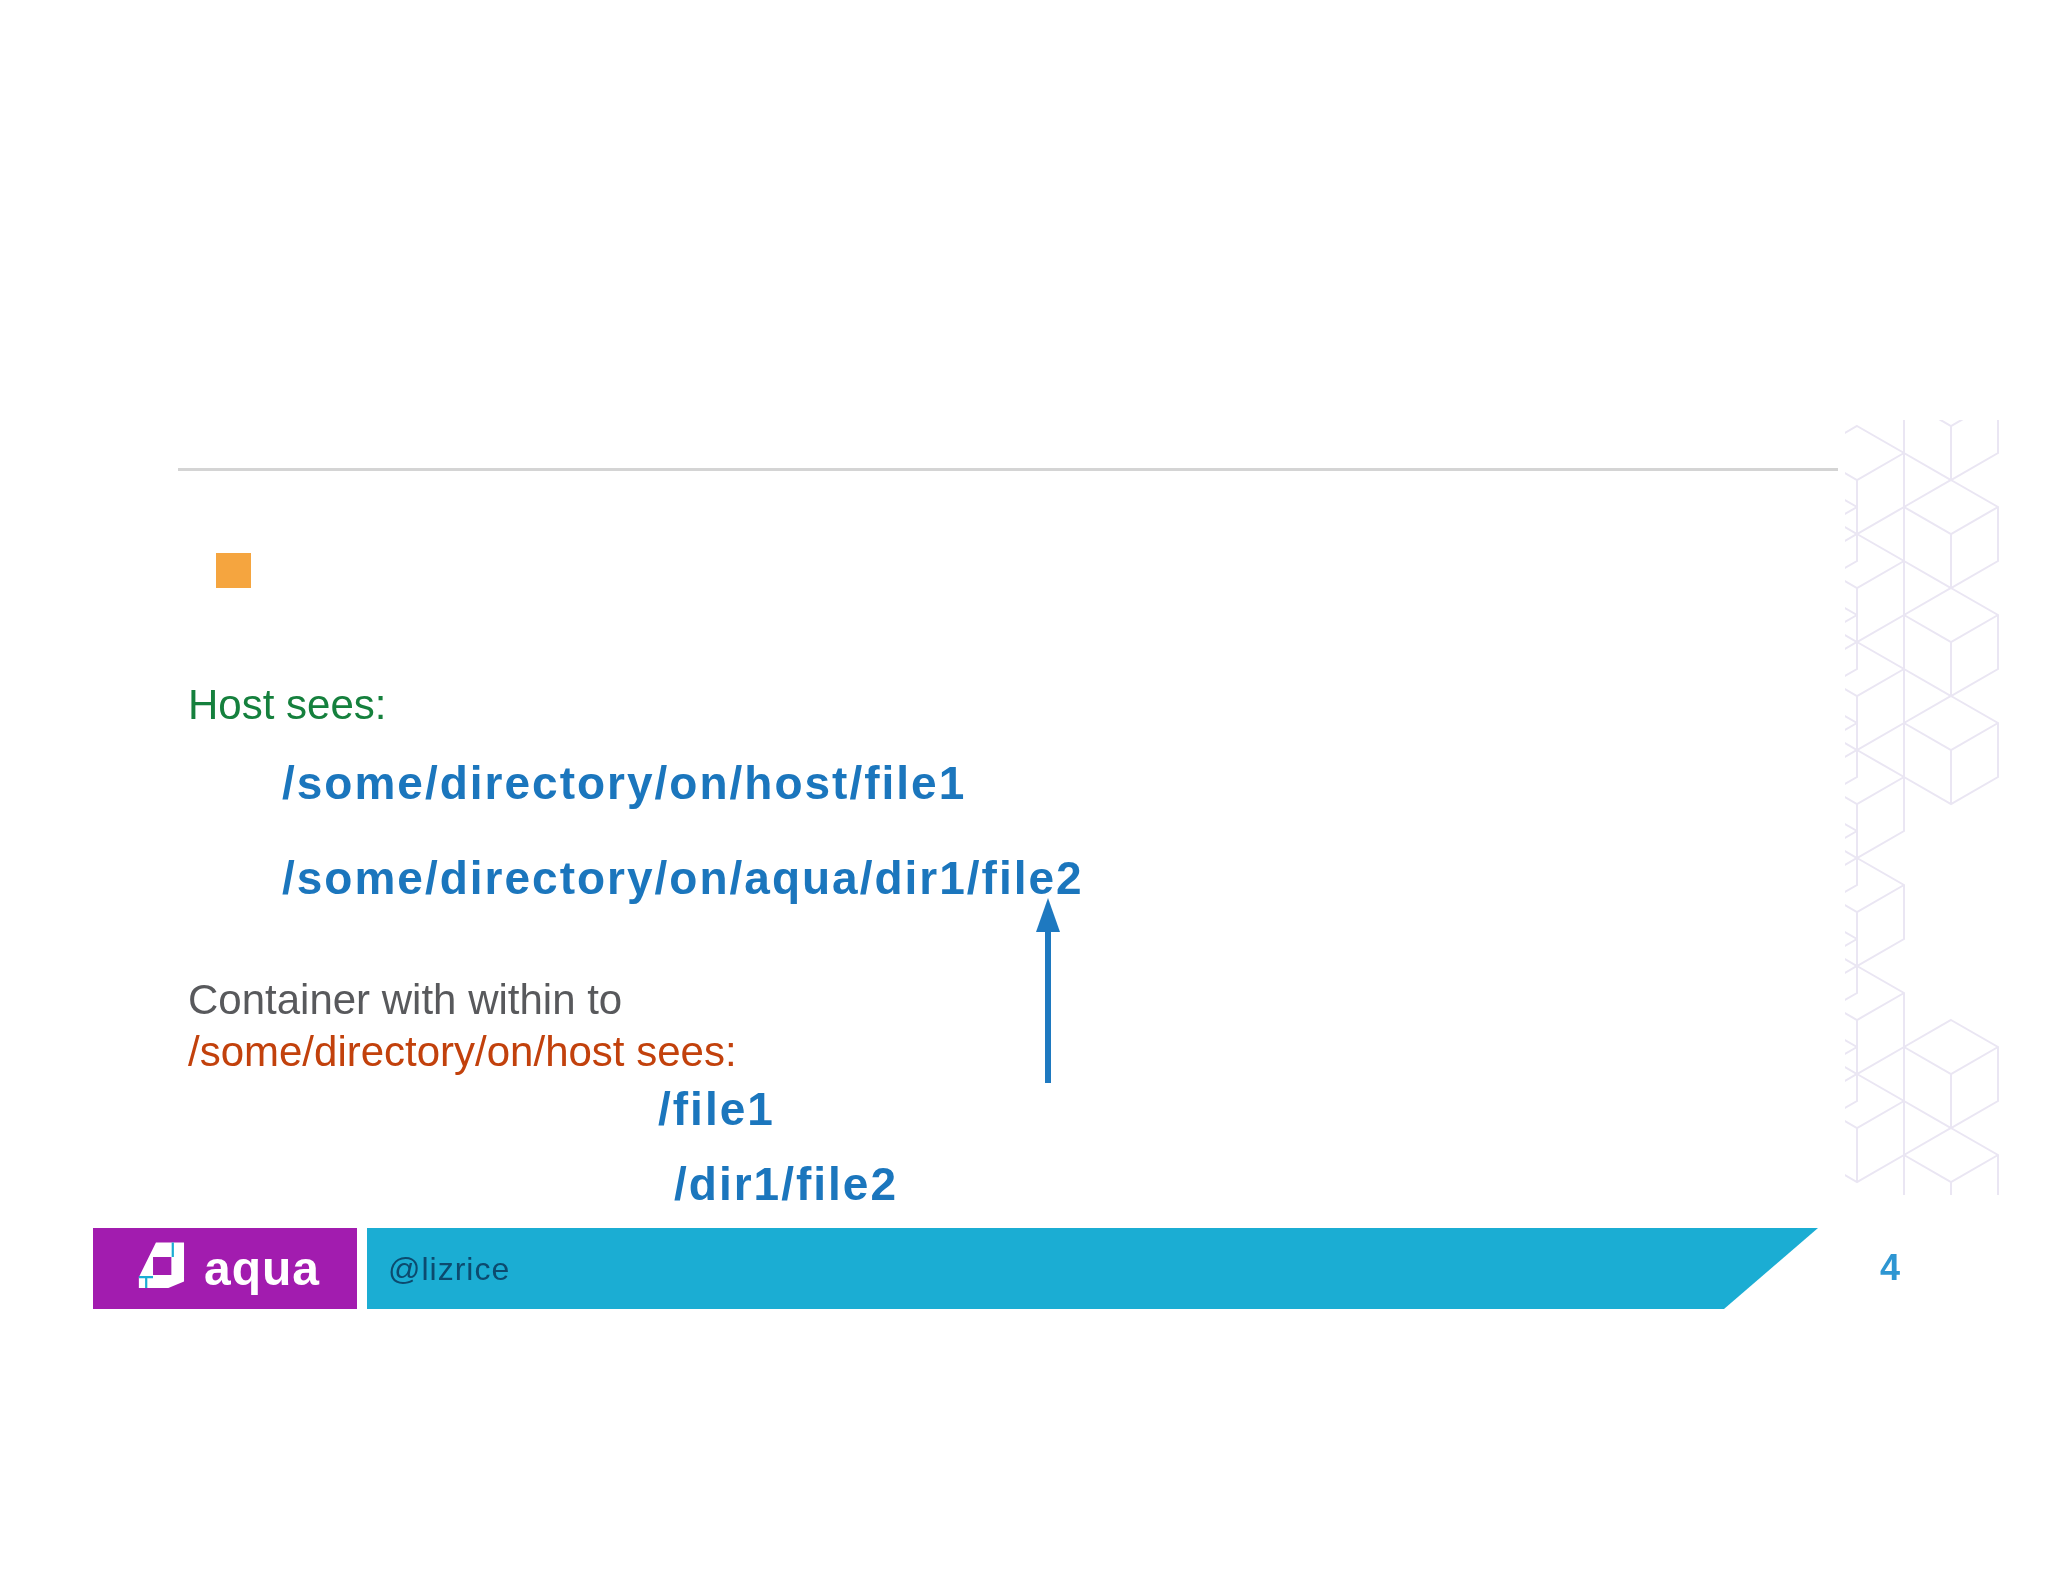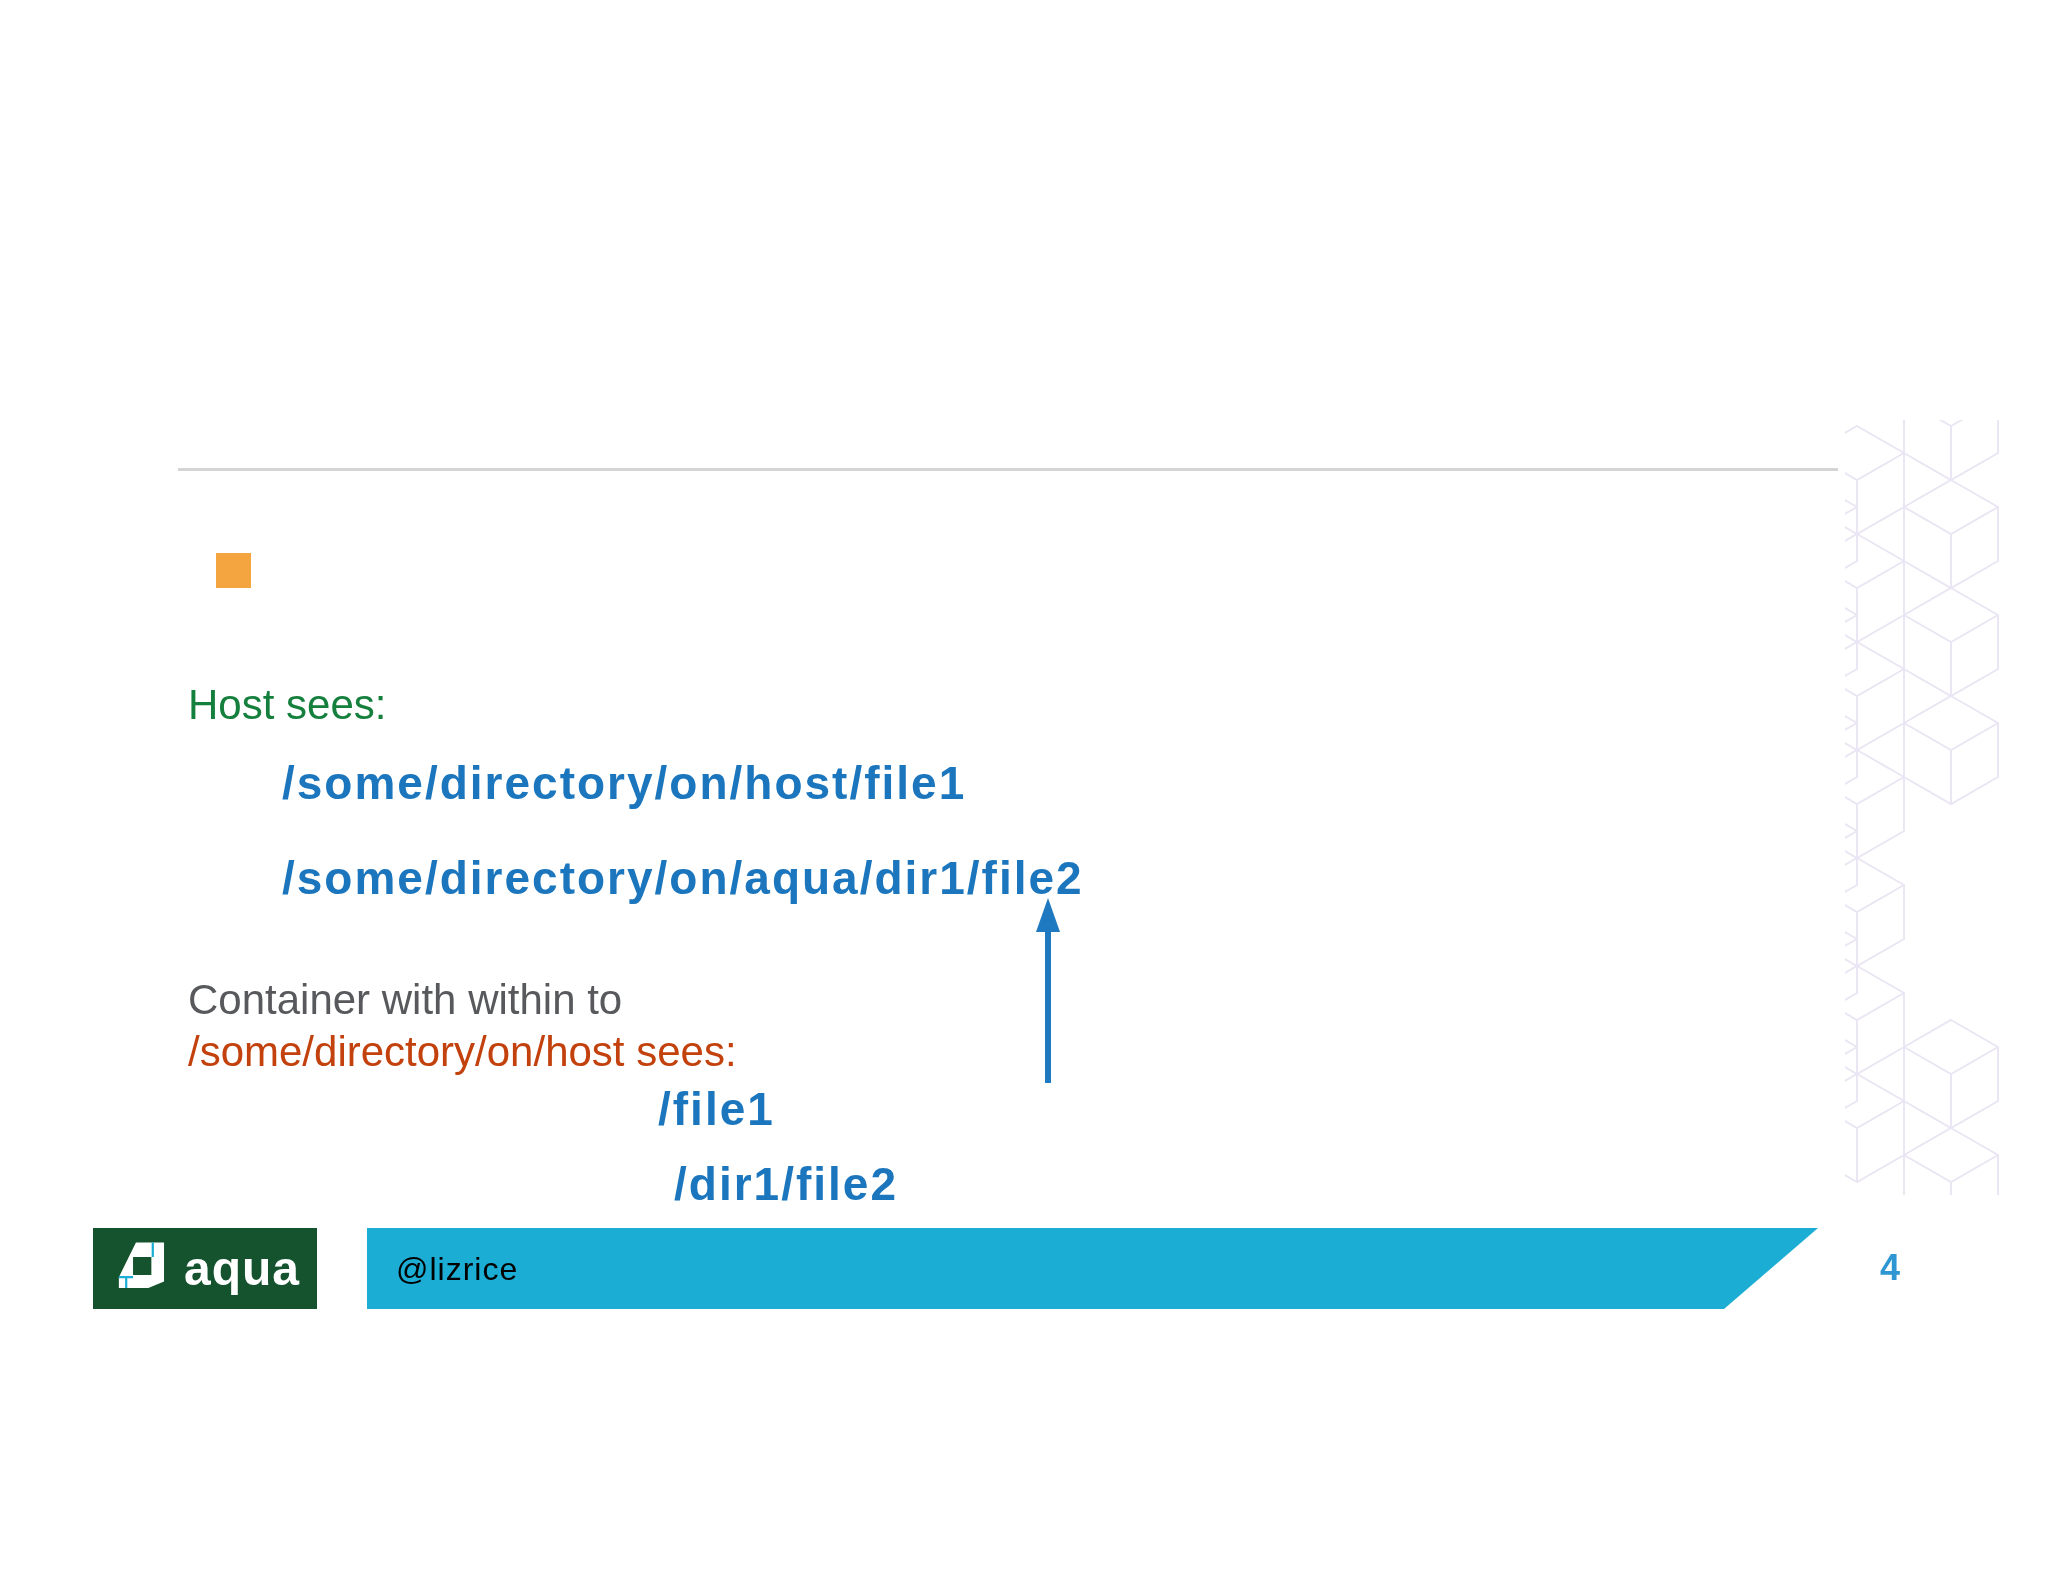--- a/index.html
+++ b/index.html
@@ -23,30 +23,30 @@
   .container-label-1{left:188px;top:979px;font-size:42px;color:#58595c;}
   .container-label-2{left:188px;top:1031px;font-size:42px;color:#c2410c;}
   .container-path-1{left:658px;top:1086px;}
   .container-path-2{left:660px;top:1161px;margin-left:14px;}
 
   .arrow-svg{left:1016px;top:890px;}
 
   .cube-pattern{left:1845px;top:420px;}
 
   .footer-logo-box{
-    left:93px;top:1228px;width:224px;height:81px;background:#14532d;
+    left:93px;top:1228px;width:264px;height:81px;background:#a21caf;
     display:flex;align-items:center;justify-content:center;gap:12px;
   }
   .footer-logo-text{color:#ffffff;font-size:48px;font-weight:700;letter-spacing:1px;line-height:1;}
   .footer-bar{
     left:367px;top:1228px;width:1451px;height:81px;background:#1badd3;
     clip-path:polygon(0 0,100% 0,calc(100% - 94px) 100%,0 100%);
     display:flex;align-items:center;
   }
-  .footer-handle{color:#000000;font-size:32px;margin-left:29px;letter-spacing:1px;}
+  .footer-handle{color:#0c4a6e;font-size:32px;margin-left:21px;letter-spacing:1px;}
   .page-number{left:1868px;top:1250px;width:44px;text-align:center;font-size:36px;font-weight:700;color:#2e96d2;}
 </style>
 </head>
 <body>
 
 <div class="stage">
 
   <svg class="abs cube-pattern" width="185" height="775" viewBox="1845 420 185 775" fill="none">
     <defs>
       <g id="cube" stroke="#eae6f3" stroke-width="2" fill="none">

